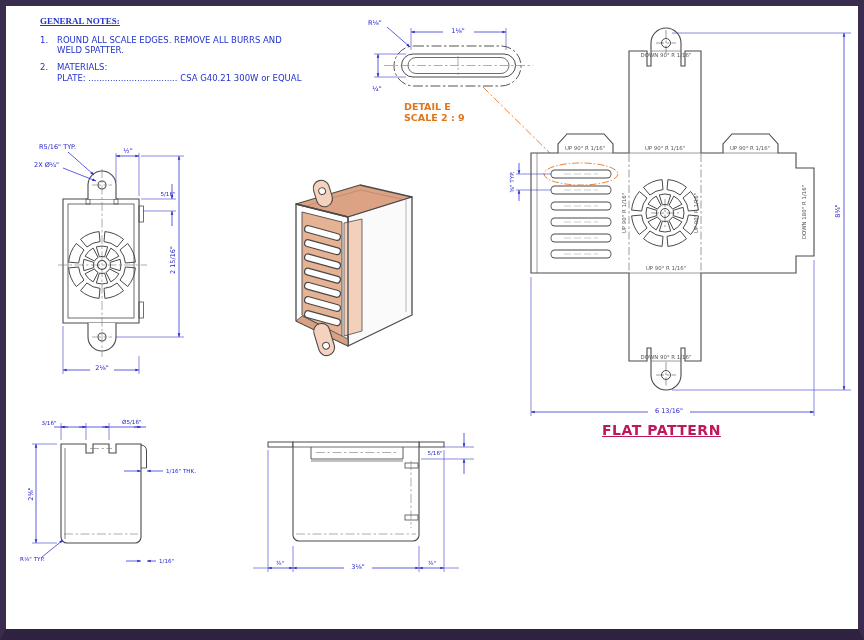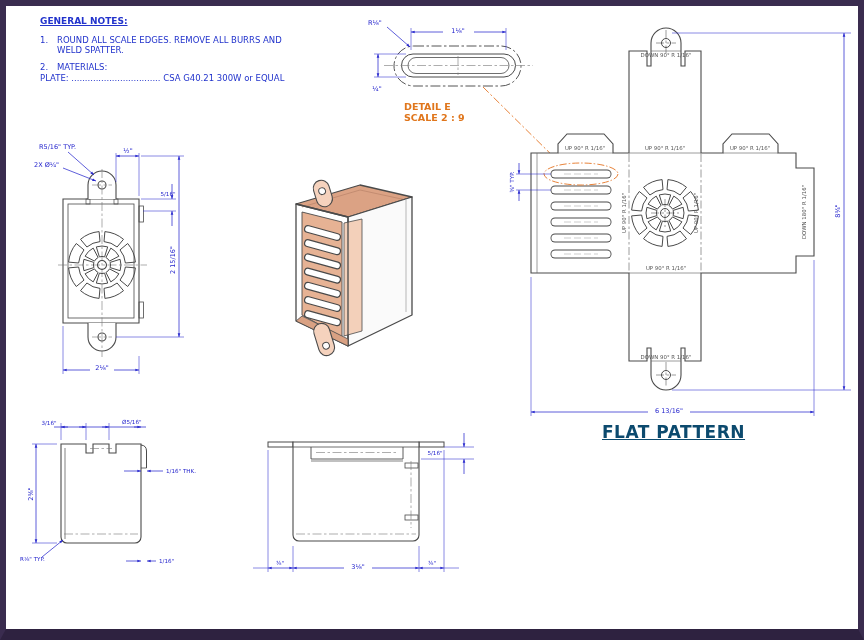--- a/index.html
+++ b/index.html
@@ -14,31 +14,31 @@
   svg{position:absolute;left:0;top:0;}
   svg text{font-family:"DejaVu Sans", sans-serif;}
   .dim{font-size:6.5px;fill:#2222cc;}
   .dim-sm{font-size:5.6px;fill:#2222cc;}
   .bend{font-size:5.4px;fill:#555555;}
   .mid{text-anchor:middle;}
   .notes{
     position:absolute;left:34px;top:10px;width:262px;color:#2233cc;
     font-size:8.5px;line-height:1.18;
   }
-  .notes-title{font-size:9px;font-weight:bold;text-decoration:underline;margin-bottom:8px;}
+  .notes-title{font-size:9px;font-weight:bold;text-decoration:underline;margin-bottom:8px;font-family:Liberation Serif, serif;}
   .note-row{display:flex;margin-bottom:7px;}
   .note-num{width:17px;flex:none;}
-  .note-plate{margin-top:1px;}
+  .note-plate{margin-left:17px;margin-top:1px;}
   .detail-title{
     position:absolute;left:398px;top:95px;width:110px;text-align:left;
     color:#e0761c;font-weight:bold;font-size:9.5px;line-height:1.2;
   }
   .flat-label{
     position:absolute;left:596px;top:416px;
-    color:#0c4a6e;font-weight:bold;font-size:17px;letter-spacing:.5px;
+    color:#be185d;font-weight:bold;font-size:14px;letter-spacing:.5px;
     text-decoration:underline;
   }
 </style>
 </head>
 <body>
 
 <div class="sheet">
 
 <svg width="852" height="623" viewBox="0 0 852 623">
   <defs>

